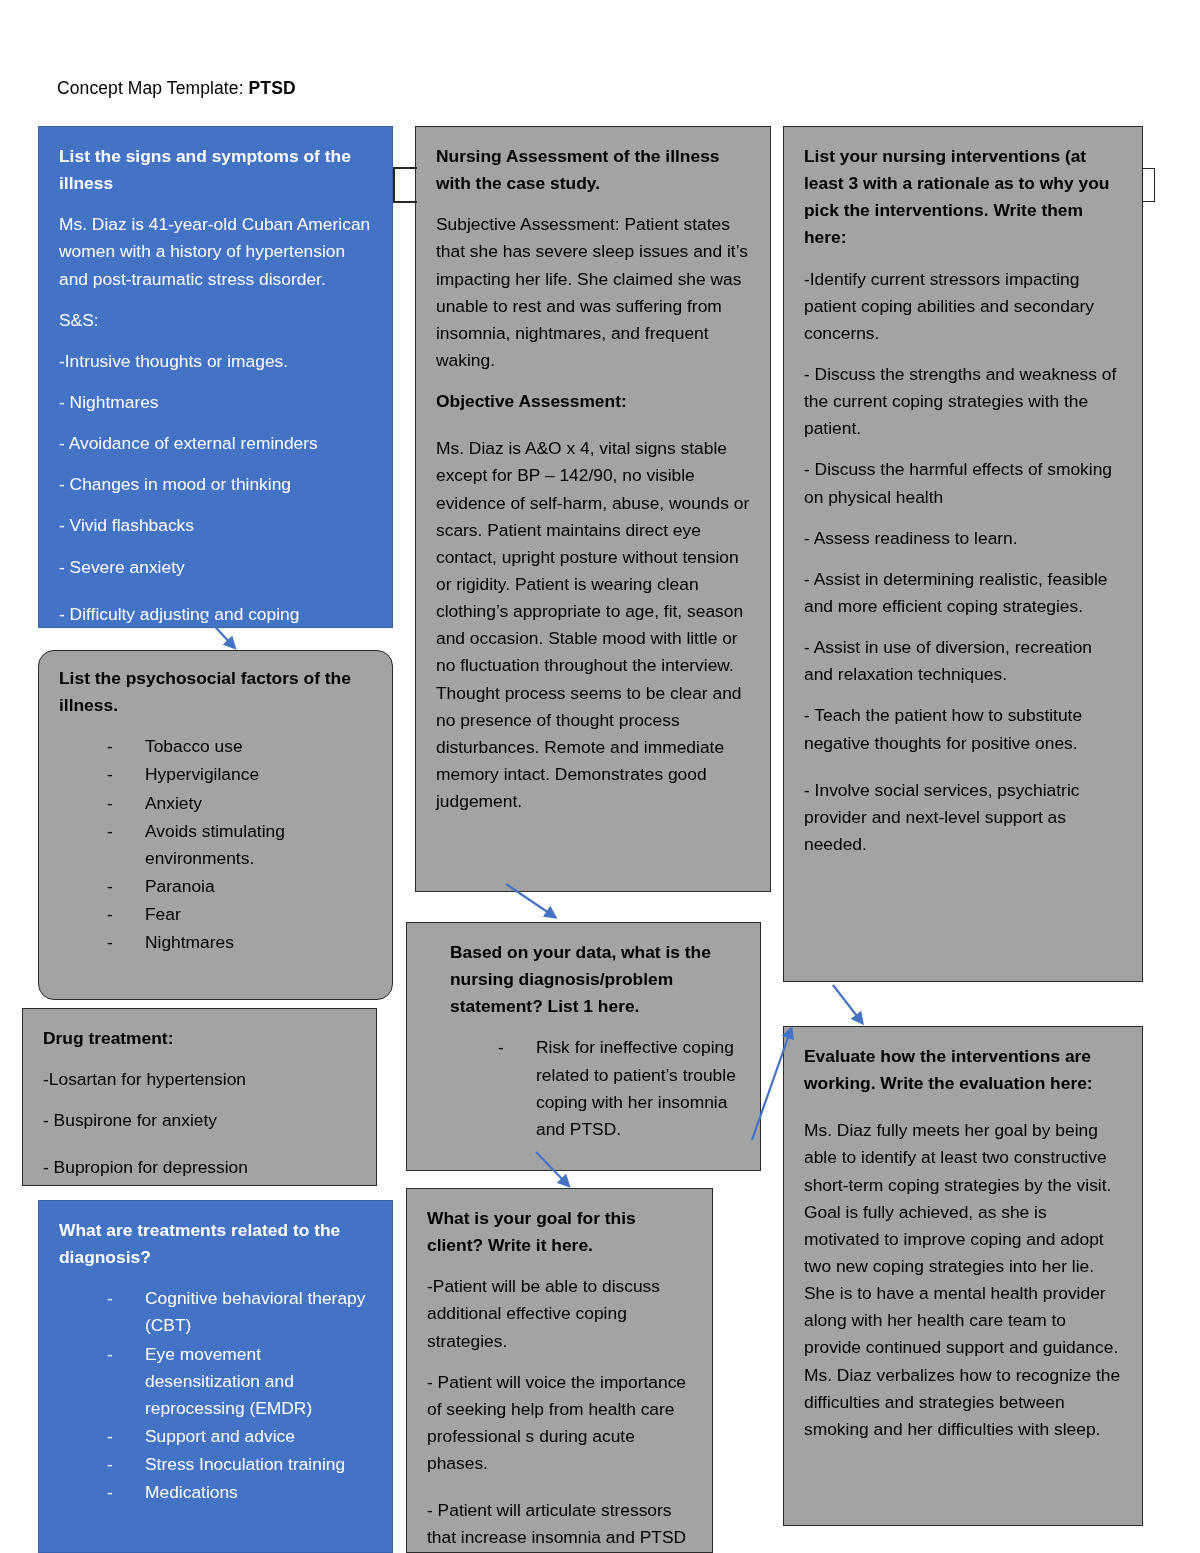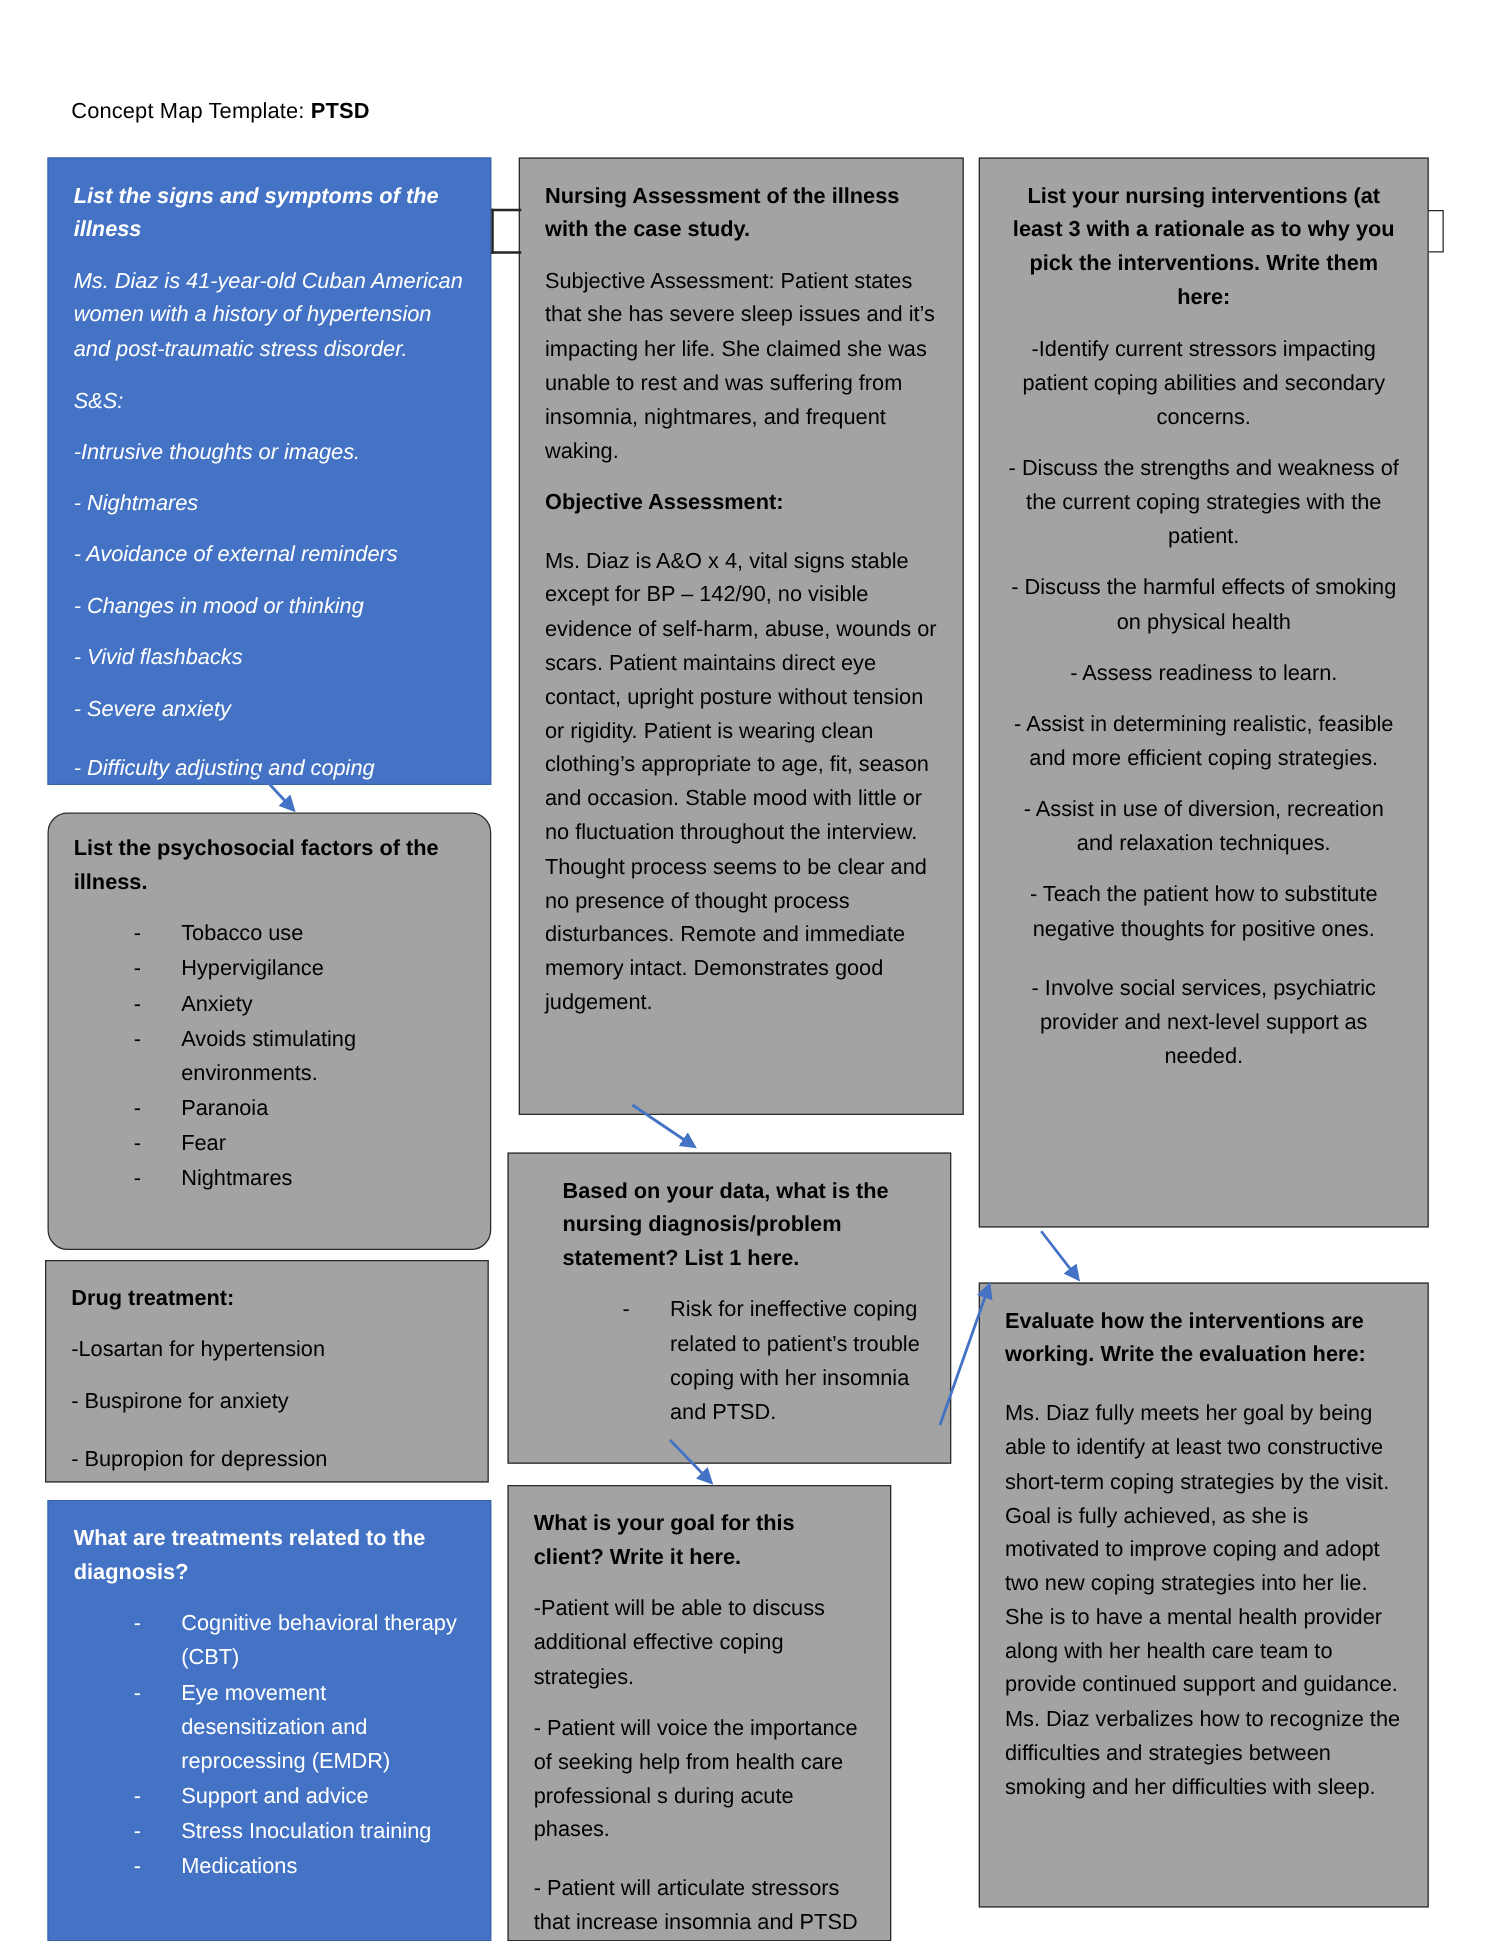--- a/index.html
+++ b/index.html
@@ -65,30 +65,30 @@
     line-height: 1.56;
   }
   .box ul li::before {
     content: "-";
     position: absolute;
     left: 0;
     top: 0;
   }
 
   
-  #box-signs      { left: 38px;  top: 126px;  width: 355px; height: 502px; font-style: italic; }
+  #box-signs      { left: 38px;  top: 126px;  width: 355px; height: 502px; }
   #box-psycho     { left: 38px;  top: 650px;  width: 355px; height: 350px; padding-top: 14px; border-radius: 16px;}
-  #box-drug       { left: 36px;  top: 1008px; width: 355px; height: 178px; }
+  #box-drug       { left: 22px;  top: 1008px; width: 355px; height: 178px; }
   #box-treatments { left: 38px;  top: 1200px; width: 355px; height: 353px; }
 
   #box-assessment { left: 415px; top: 126px;  width: 356px; height: 766px; }
   #box-diagnosis  { left: 406px; top: 922px;  width: 355px; height: 249px; padding-left: 43px; }
   #box-goal       { left: 406px; top: 1188px; width: 307px; height: 365px; }
 
-  #box-interventions { left: 783px; top: 126px;  width: 360px; height: 856px; text-align: center; }
+  #box-interventions { left: 783px; top: 126px;  width: 360px; height: 856px; }
   #box-evaluation    { left: 783px; top: 1026px; width: 360px; height: 500px; }
 
   
   .tab {
     position: absolute;
     box-sizing: border-box;
     border: 1.8px solid #262626;
     background: #ffffff;
   }
   #tab-left-1  { left: 393px;  top: 167px; width: 24px; height: 2px; border: none; background: #262626; }

